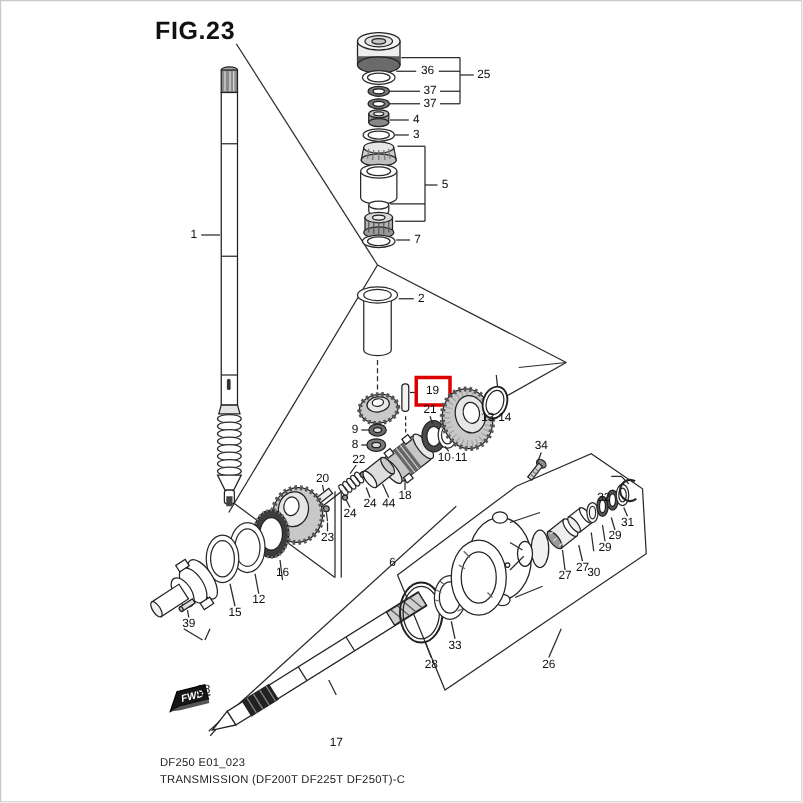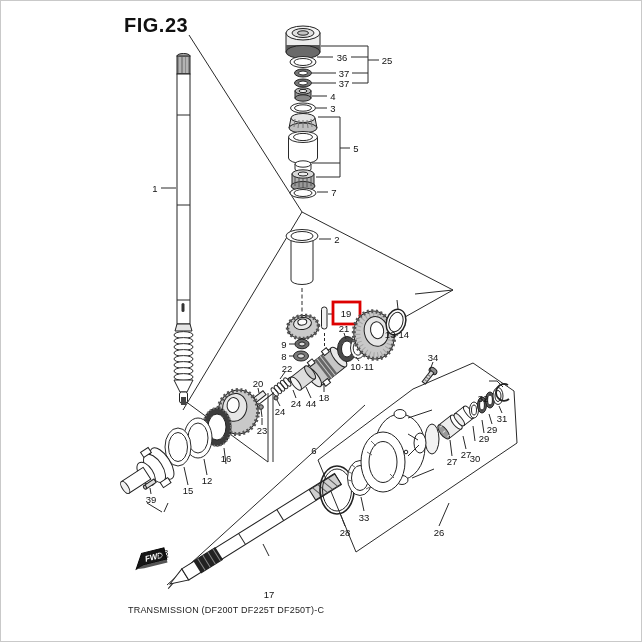--- a/index.html
+++ b/index.html
@@ -404,15 +404,16 @@
       <div class="plabel" style="left: 492px; top: 429px;">29</div>
       <div class="plabel" style="left: 484px; top: 438px;">29</div>
       <div class="plabel" style="left: 475px; top: 446px; margin-top: 12px;">30</div>
       <div class="plabel" style="left: 466px; top: 454px;">27</div>
       <div class="plabel" style="left: 452px; top: 461px;">27</div>
       <div class="plabel" style="left: 345px; top: 532px;">28</div>
       <div class="plabel" style="left: 364px; top: 517px;">33</div>
       <div class="plabel" style="left: 439px; top: 532px;">26</div>
     </div>
   <div class="footer">
+    <div>DF250 E01_023</div>
     <div>TRANSMISSION (DF200T DF225T DF250T)-C</div>
   </div>
 </div>
 
 </body></html>

